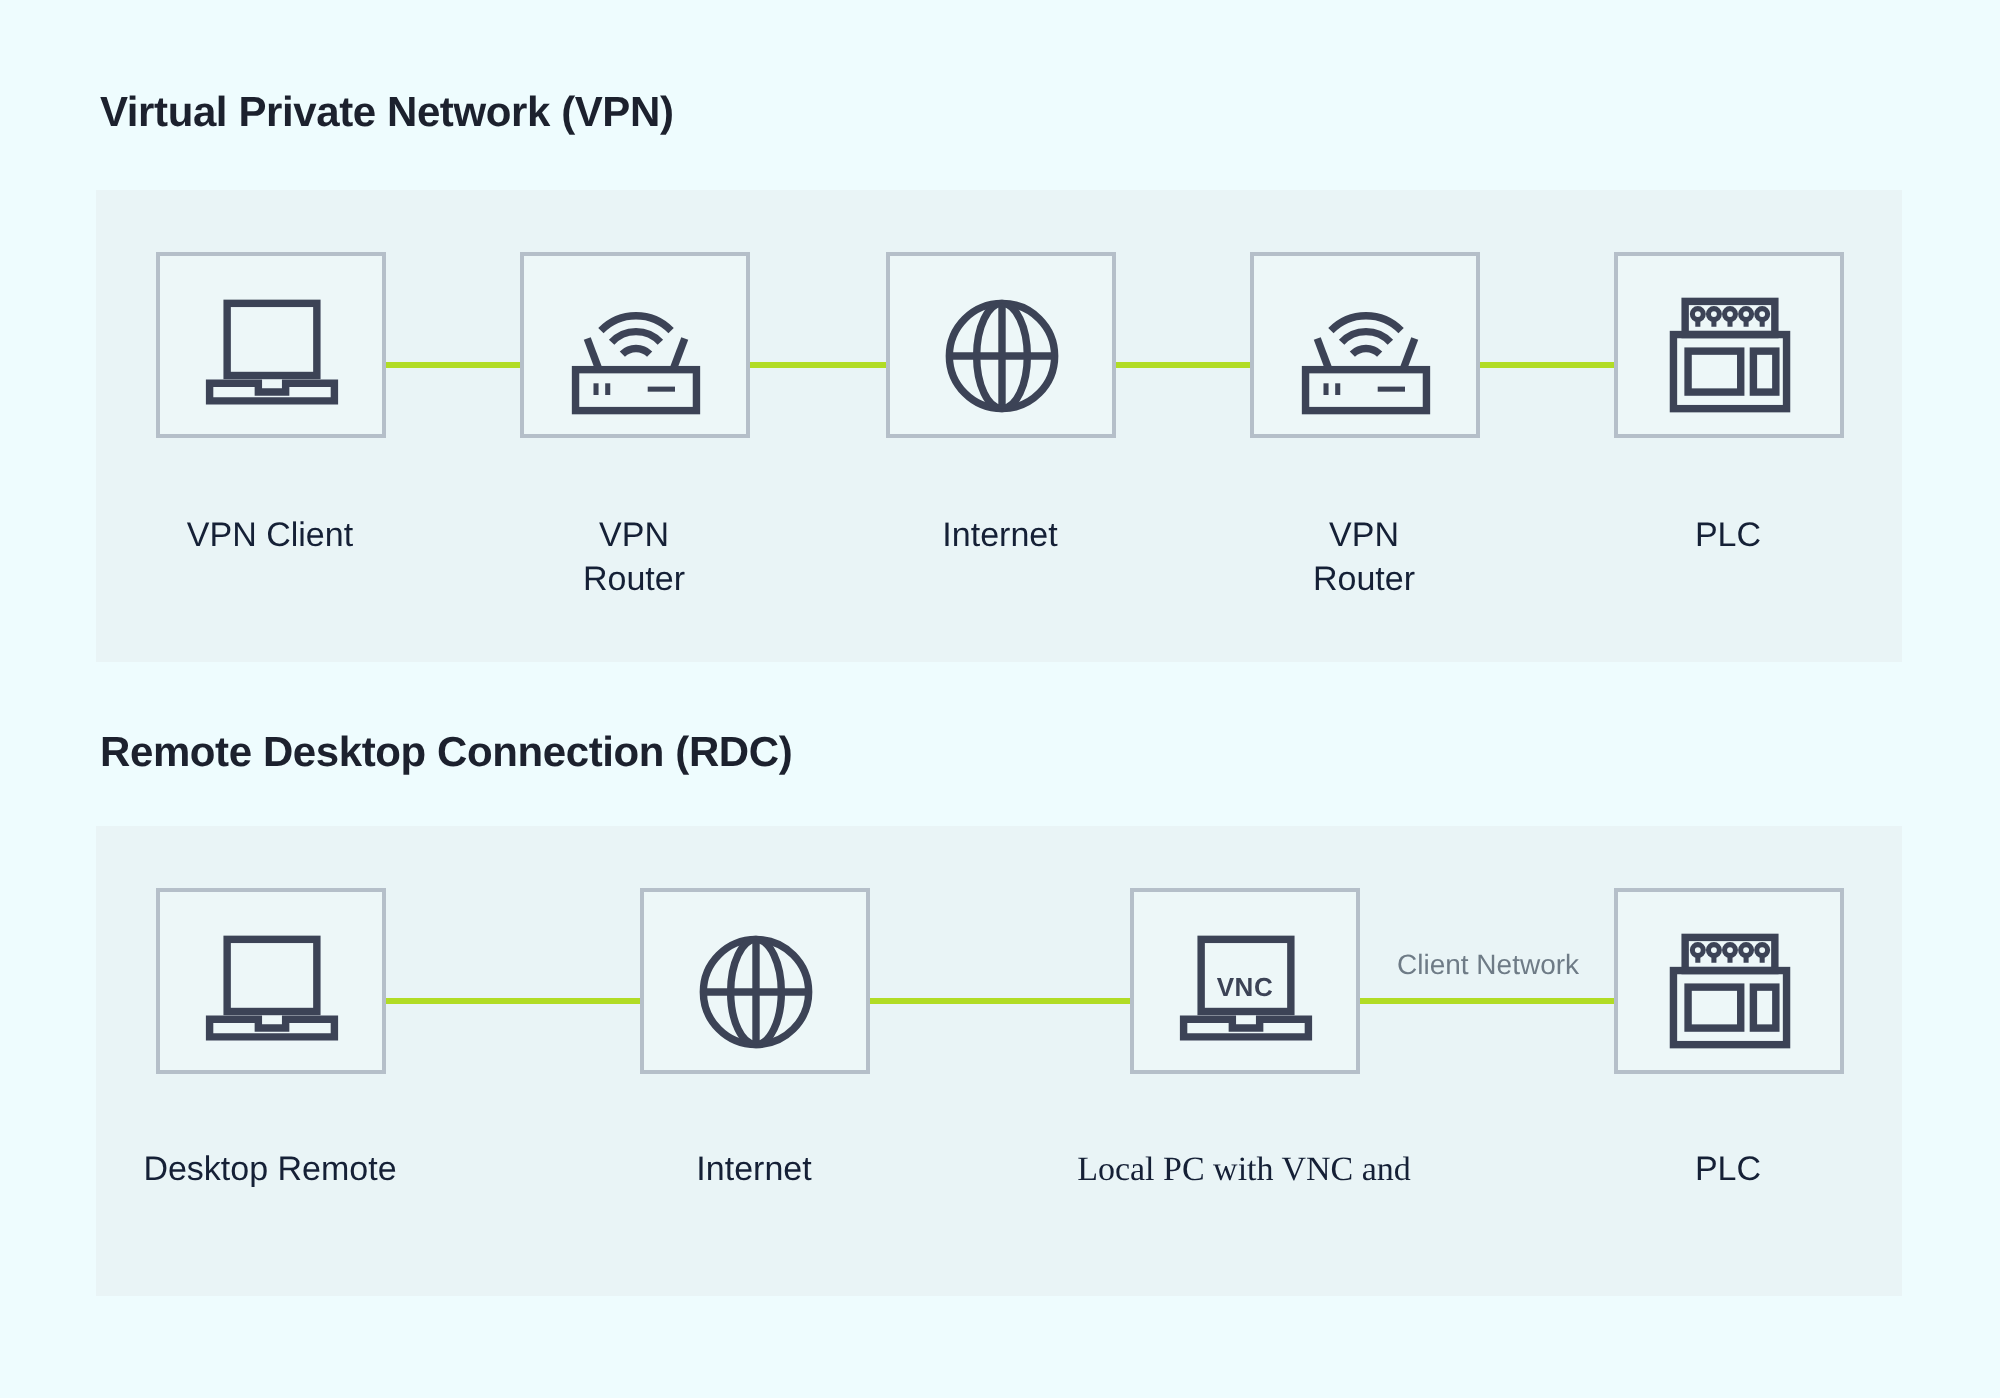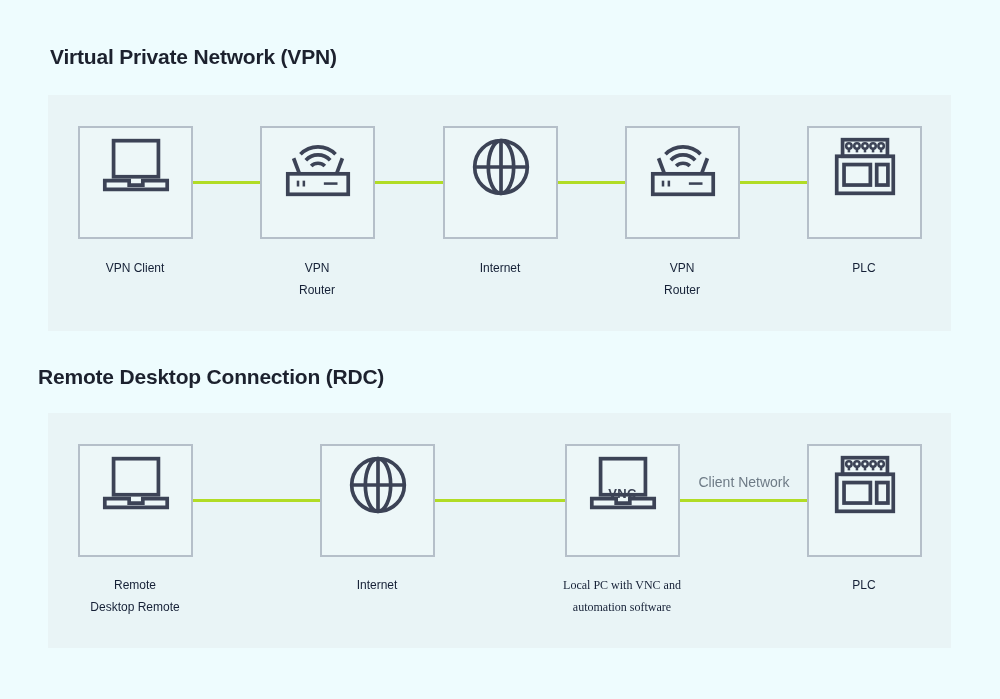--- a/index.html
+++ b/index.html
@@ -24,31 +24,31 @@
   .sec-title{
     position:absolute;
     font-size:21px;
     font-weight:700;
     letter-spacing:-0.2px;
     color:var(--title-text);
   }
   .panel{position:absolute;background:var(--panel-bg);}
   .conn{position:absolute;height:3px;background:var(--connector);}
   .node-box{
-    position:absolute;width:115px;height:113px;
+    position:absolute;width:115px;height:93px;
     background:var(--node-bg);
     border:2px solid var(--node-border);
-    display:flex;align-items:flex-start;justify-content:center;
+    display:flex;align-items:flex-end;justify-content:center;
   }
   .node-box svg{width:78px;height:78px;display:block;}
   .node-box svg *{stroke:var(--icon-stroke);fill:none;stroke-width:3.8;}
   .node-box svg .thin{stroke-width:2.6;}
   .node-label{
     position:absolute;width:190px;
-    font-size:12px;line-height:22px;font-weight:500;
+    font-size:17px;line-height:22px;font-weight:500;
     color:var(--label-text);text-align:center;
   }
   .node-label.wide{width:230px;font-family:Liberation Serif, serif;}
   .conn-label{
     position:absolute;width:160px;text-align:center;
     font-size:14px;line-height:18px;
     color:var(--connection-label-text);
   }
   .vnc-text{
     position:absolute;left:0;right:0;top:40px;
@@ -145,21 +145,21 @@
     <div>Internet</div>
   </div>
   <div class="node-label" style="left:587px;top:257px">
     <div>VPN</div>
     <div>Router</div>
   </div>
   <div class="node-label" style="left:769px;top:257px">
     <div>PLC</div>
   </div>
 
-  <div class="sec-title" style="left:38px;top:365px">Remote Desktop Connection (RDC)</div>
+  <div class="sec-title" style="left:50px;top:365px">Remote Desktop Connection (RDC)</div>
 
   <div class="panel" style="left:48px;top:413px;width:903px;height:235px"></div>
 
   <div class="conn" style="left:193px;top:499px;width:127px"></div>
   <div class="conn" style="left:435px;top:499px;width:130px"></div>
   <div class="conn" style="left:680px;top:499px;width:127px"></div>
 
   <div class="conn-label" style="left:664px;top:473px">Client Network</div>
 
   <div class="node-box" style="left:78px;top:444px">
@@ -199,27 +199,25 @@
       <circle class="thin" cx="56.5" cy="18.5" r="2.8"></circle>
       <path class="thin" d="M23.5 21.5 V25"></path>
       <path class="thin" d="M31.75 21.5 V25"></path>
       <path class="thin" d="M40 21.5 V25"></path>
       <path class="thin" d="M48.25 21.5 V25"></path>
       <path class="thin" d="M56.5 21.5 V25"></path>
     </svg>
   </div>
 
   <div class="node-label" style="left:40px;top:574px">
-    <div>Remote</div>
     <div>Desktop Remote</div>
   </div>
   <div class="node-label" style="left:282px;top:574px">
     <div>Internet</div>
   </div>
   <div class="node-label wide" style="left:507px;top:574px">
     <div>Local PC with VNC and</div>
-    <div>automation software</div>
   </div>
   <div class="node-label" style="left:769px;top:574px">
     <div>PLC</div>
   </div>
 
 </div>
 
 </body></html>

